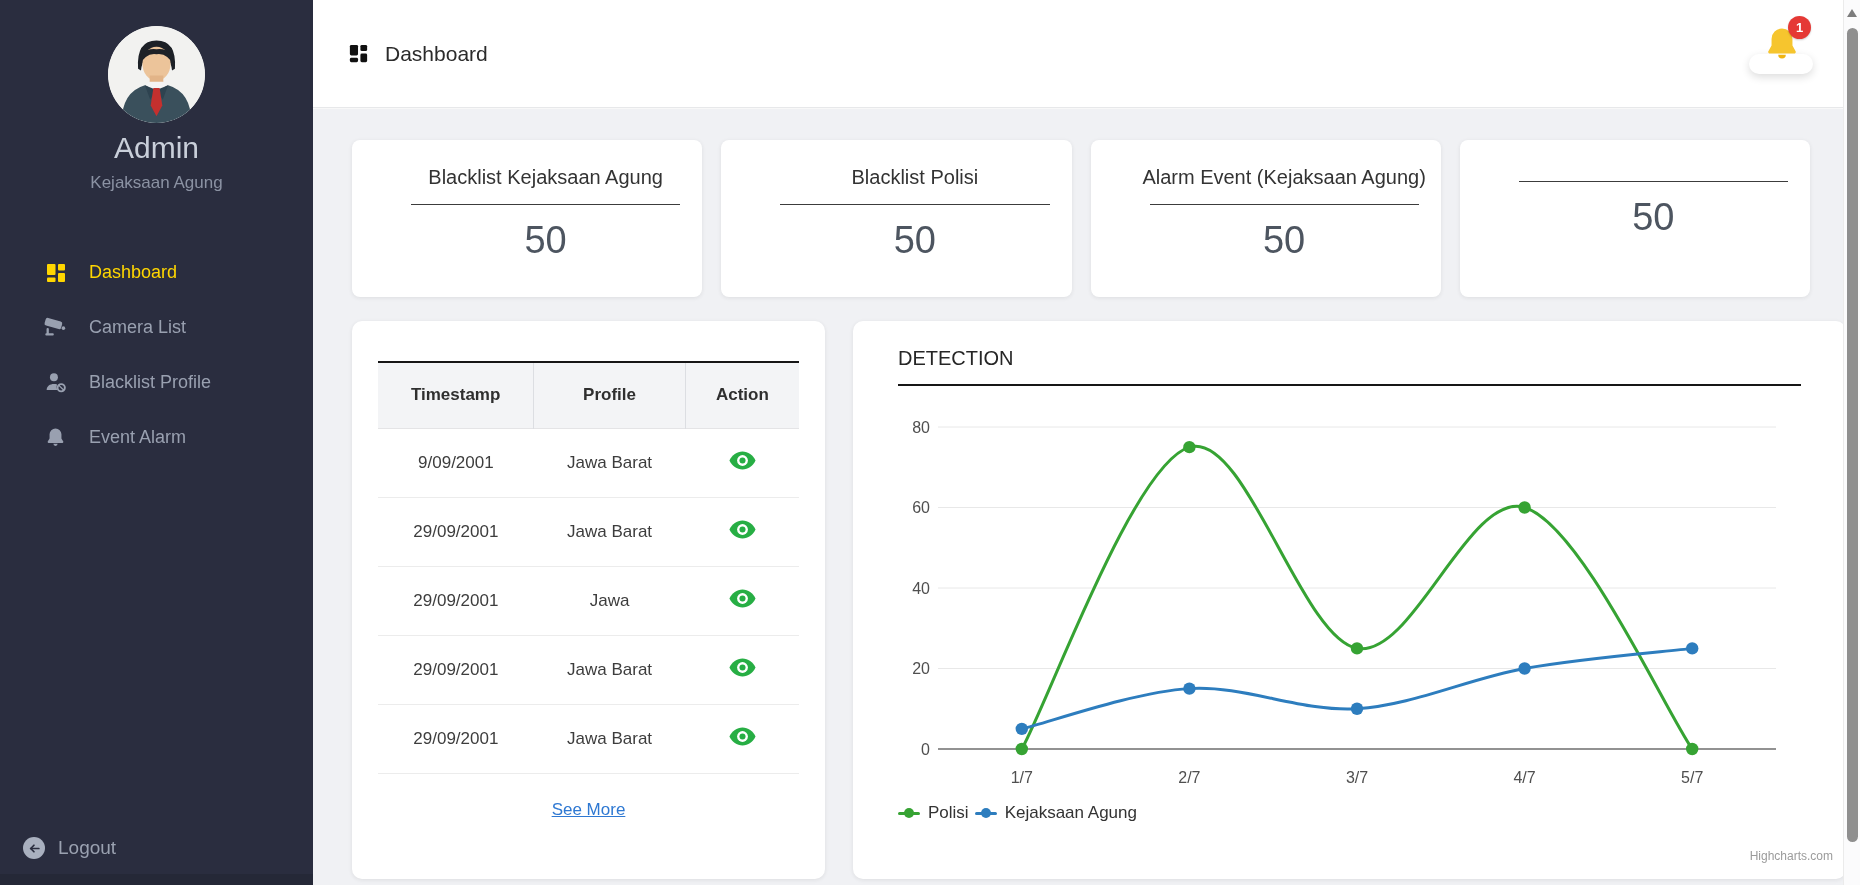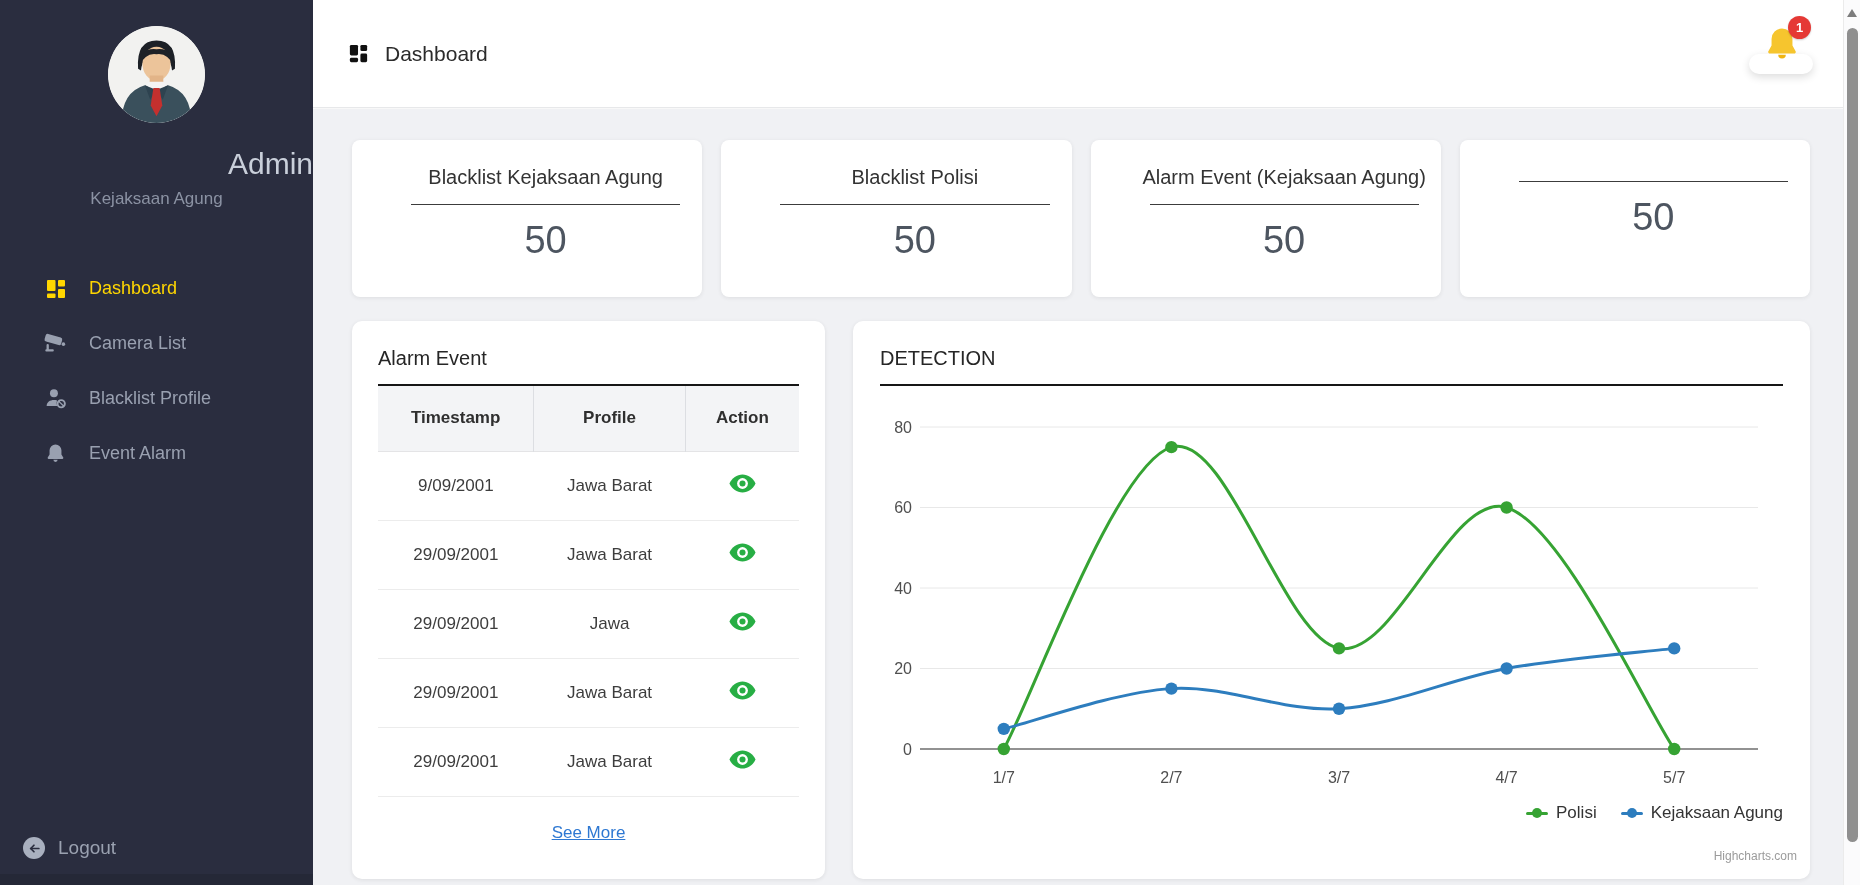--- a/index.html
+++ b/index.html
@@ -3,21 +3,21 @@
 <meta charset="utf-8">
 <style>
   * { margin:0; padding:0; box-sizing:border-box; }
   html,body { width:1860px; height:885px; overflow:hidden; background:#fff;
               font-family:"Liberation Sans", sans-serif; }
   .app { position:relative; width:1860px; height:885px; }
 
   
   .sidebar { position:absolute; left:0; top:0; width:313px; height:885px; background:#2a2d3f; }
   .avatar { width:97px; height:97px; border-radius:50%; overflow:hidden; margin:26px auto 0; background:#f2f2f0; }
-  .user-name { text-align:right; margin-top:24px; font-size:30px; color:#c9cfda; font-weight:400; }
+  .user-name { text-align:center; margin-top:8px; font-size:30px; color:#c9cfda; font-weight:400; }
   .user-org  { text-align:center; margin-top:8px; font-size:17px; color:#8b92a3; }
   .nav { margin-top:52px; }
   .nav-item { display:flex; align-items:center; height:55px; padding-left:43px; gap:21px;
               color:#99a0b0; font-size:18px; cursor:pointer; }
   .nav-item .nicon { width:25px; height:25px; flex:none; display:flex; align-items:center; justify-content:center; }
   .nav-item.active { color:#ffd600; }
   .logout { position:absolute; left:23px; bottom:26px; display:flex; align-items:center; gap:13px;
             color:#9aa1b0; font-size:19px; cursor:pointer; }
   .logout-circle { width:22px; height:22px; border-radius:50%; background:#a9b0bf; display:flex;
                    align-items:center; justify-content:center; color:#2a2d3f; font-size:14px; font-weight:bold; }
@@ -58,23 +58,23 @@
   .alarm-table th + th { border-left:1px solid #dcdee2; }
   .alarm-table td { height:69px; text-align:center; font-size:17px; color:#3d3d3d;
                     border-bottom:1px solid #ececec; }
   .alarm-table tr:first-child td { border-top:1px solid #e4e4e6; }
   .col-time { width:37%; } .col-station { width:36%; } .col-action { width:27%; }
   .eye-btn { display:inline-flex; align-items:center; justify-content:center; cursor:pointer; color:#27ae44; }
   .see-more { display:block; text-align:center; margin-top:26px; color:#2e78d2; font-size:17px;
               text-decoration:underline; cursor:pointer; }
 
   
-  .chart-card { flex:1; padding:26px 27px; position:relative; }
+  .chart-card { flex:1; padding:26px 45px; position:relative; }
   .chart-svg { display:block; margin-top:10px; }
-  .legend { display:flex; justify-content:flex-end; align-items:center; gap:24px; margin-top:2px; }
+  .legend { display:flex; justify-content:flex-start; align-items:center; gap:6px; margin-top:2px; }
   .legend-item { display:flex; align-items:center; gap:8px; font-size:17px; color:#333; cursor:pointer; }
   .legend-marker { position:relative; width:22px; height:3px; border-radius:2px; }
   .legend-marker i { position:absolute; left:6px; top:-3.5px; width:10px; height:10px; border-radius:50%; display:block; }
   .chart-credit { position:absolute; right:13px; bottom:16px; font-size:12px; color:#9b9b9b; }
 
   
   .scrollbar { position:absolute; right:0; top:0; width:17px; height:885px; background:#fbfbfc;
                border-left:1px solid #ebebeb; }
   .scroll-up { width:0; height:0; border-left:5px solid transparent; border-right:5px solid transparent;
                border-bottom:8px solid #7d7d7d; margin:9px auto 0; cursor:pointer; }
@@ -204,21 +204,20 @@
       </div>
       <div class="stat-card">
         <hr class="stat-hr">
         <div class="stat-value">50</div>
       </div>
     </div>
 
     <div class="panels-row">
 
       <section class="panel alarm-card">
-        <div class="panel-title">Alarm Event</div>
         <hr class="panel-hr">
         <table class="alarm-table">
           <thead>
             <tr>
               <th class="col-time">Timestamp</th>
               <th class="col-station">Profile</th>
               <th class="col-action">Action</th>
             </tr>
           </thead>
           <tbody id="alarm-tbody">

